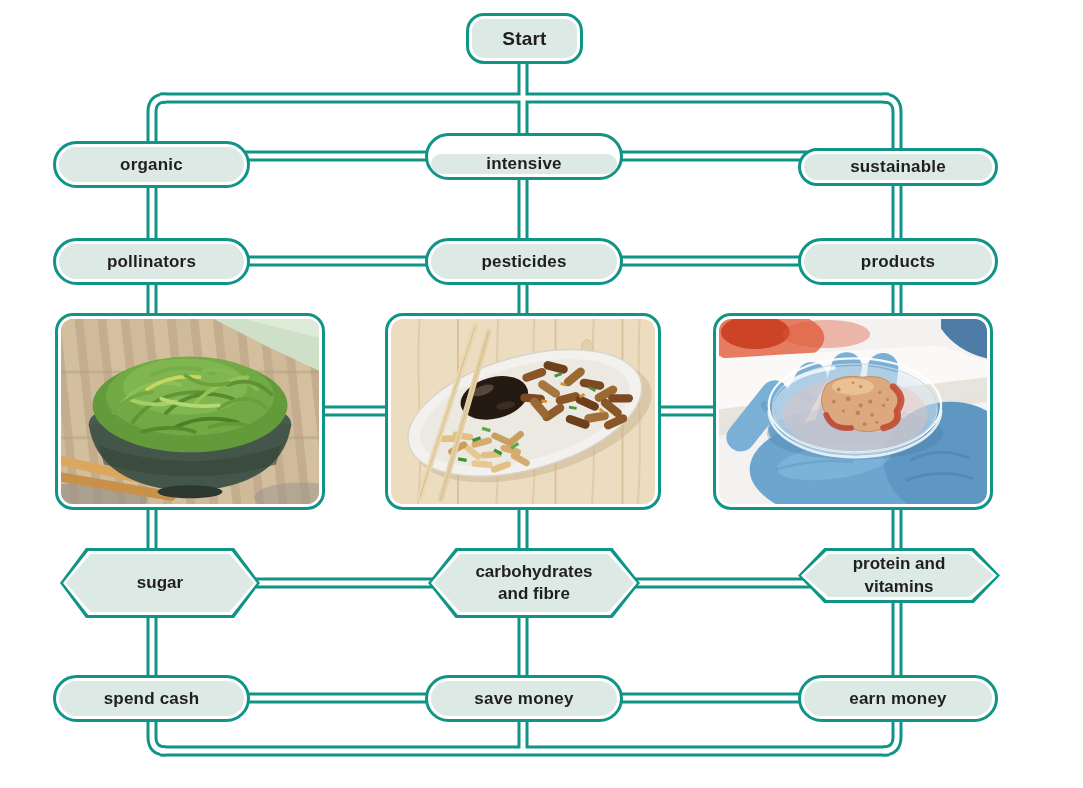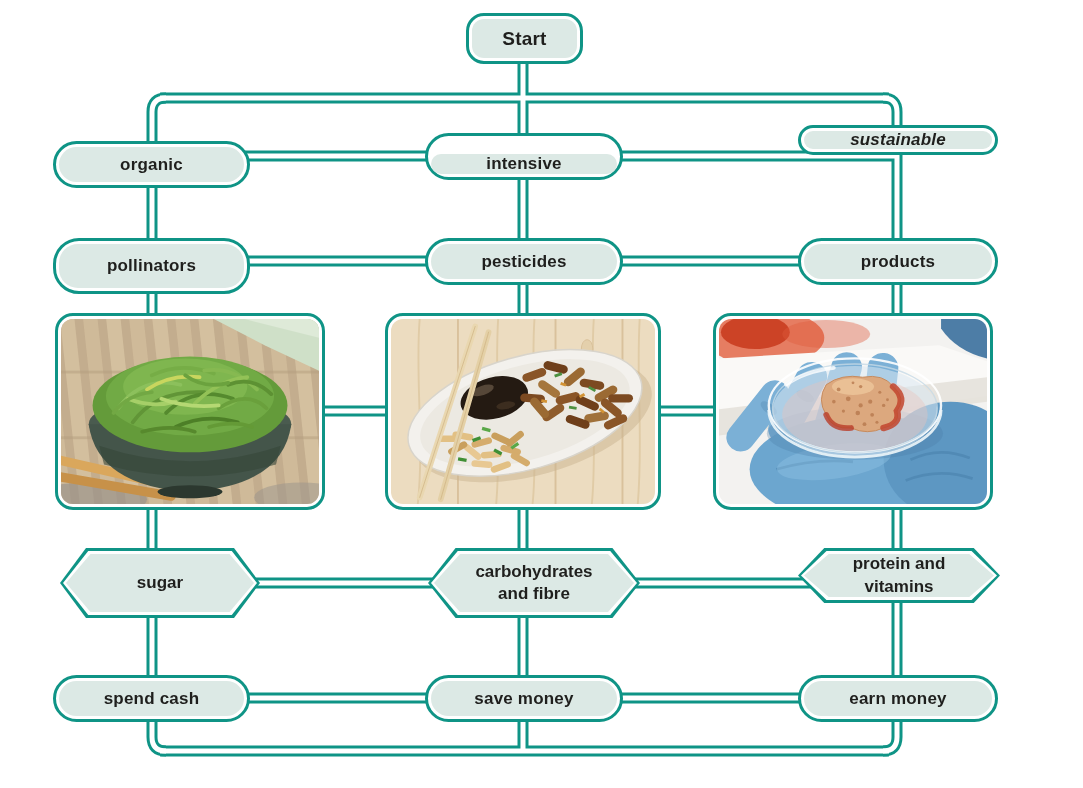--- a/index.html
+++ b/index.html
@@ -85,25 +85,25 @@
   <div class="pill start" style="left:466px;top:13px;width:117px;height:51px;">
     <div class="pill-inner">Start</div>
   </div>
 
   <div class="pill" style="left:53px;top:133px;width:197px;height:47px;margin-top:8px;">
     <div class="pill-inner">organic</div>
   </div>
   <div class="pill" style="left:425px;top:133px;width:198px;height:47px;align-items:flex-end;">
     <div class="pill-inner">intensive</div>
   </div>
-  <div class="pill" style="left:798px;top:125px;width:200px;height:30px;font-style:italic;">
+  <div class="pill" style="left:798px;top:148px;width:200px;height:38px;">
     <div class="pill-inner">sustainable</div>
   </div>
 
-  <div class="pill" style="left:53px;top:238px;width:197px;height:56px;">
+  <div class="pill" style="left:53px;top:238px;width:197px;height:47px;">
     <div class="pill-inner">pollinators</div>
   </div>
   <div class="pill" style="left:425px;top:238px;width:198px;height:47px;">
     <div class="pill-inner">pesticides</div>
   </div>
   <div class="pill" style="left:798px;top:238px;width:200px;height:47px;">
     <div class="pill-inner">products</div>
   </div>
 
   <div class="photo" style="left:55px;top:313px;width:270px;height:197px;">

